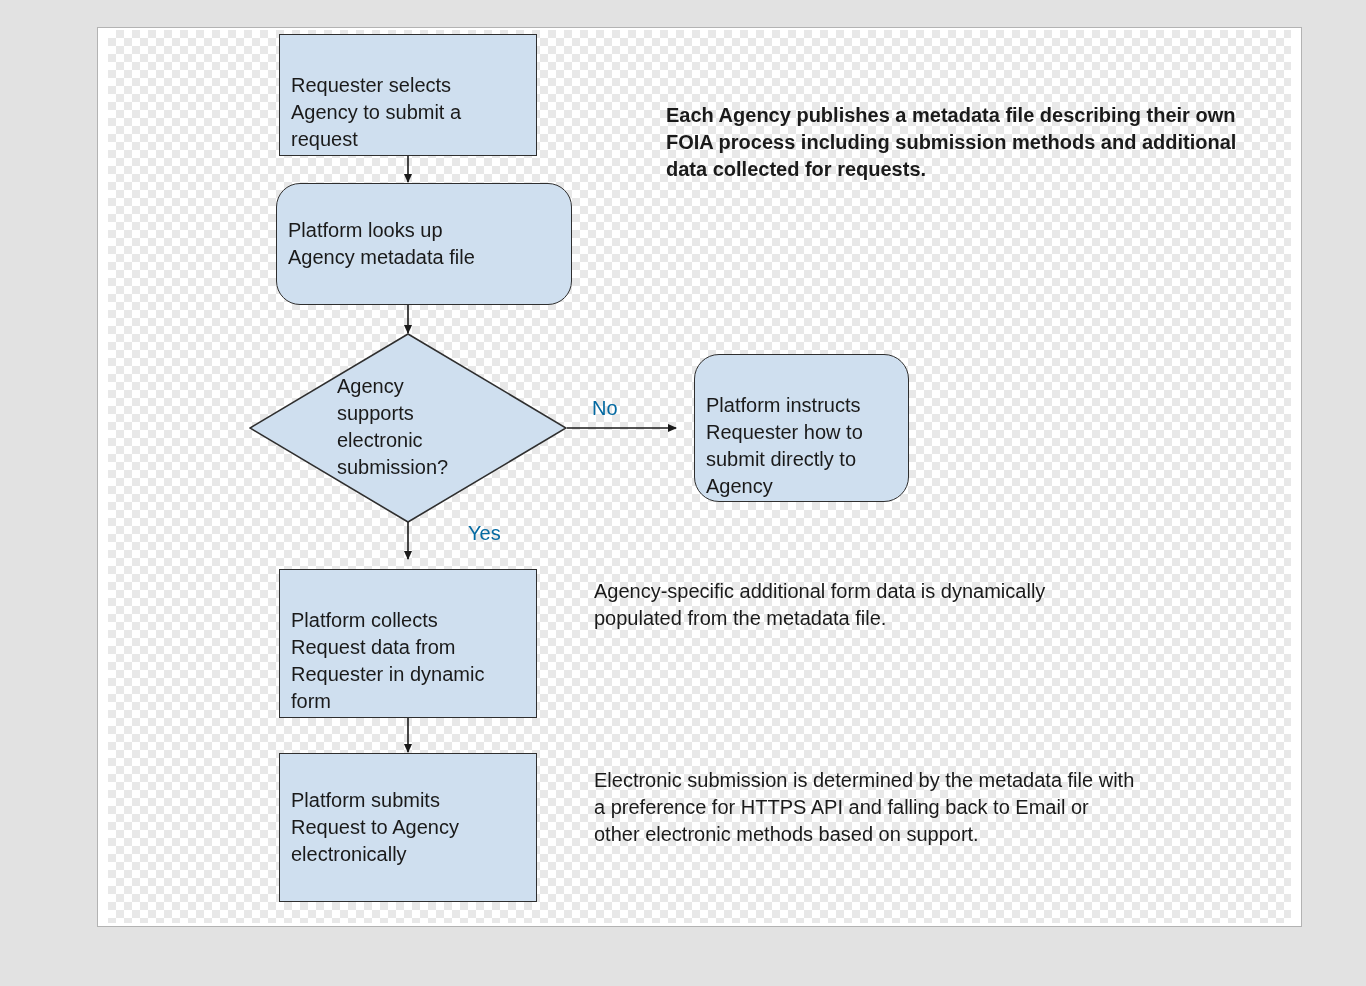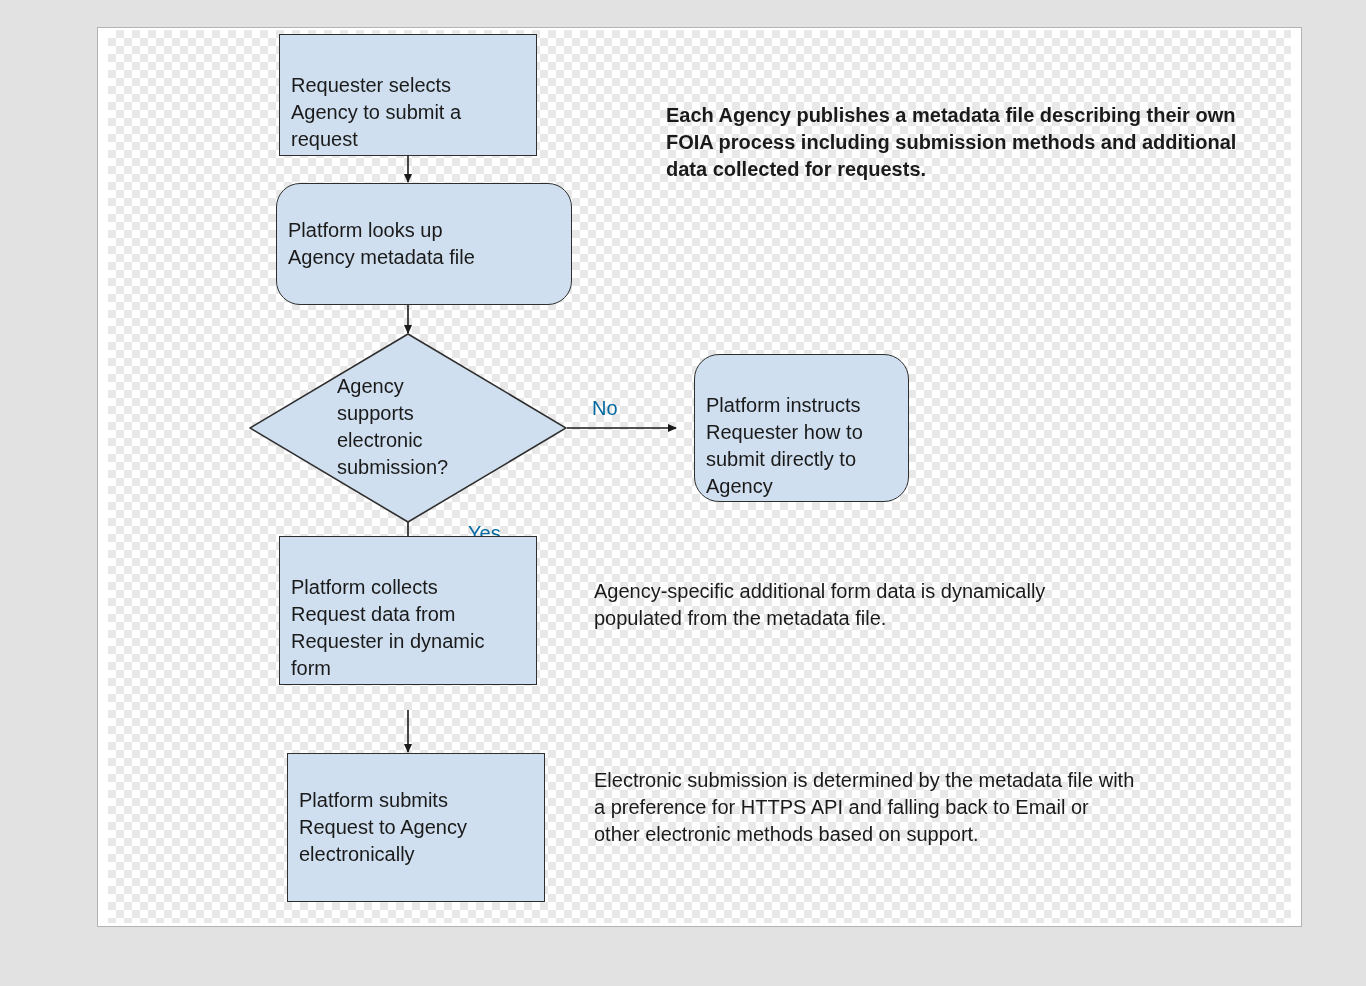--- a/index.html
+++ b/index.html
@@ -147,28 +147,28 @@
 
   <div class="edge-label" style="left:438px; top:520px;margin-left:30px;">Yes</div>
 
   <div class="node" style="left:694px; top:354px; width:215px; height:148px;border-radius:25px;">
     <span>Platform instructs
 Requester how to
 submit directly to
 Agency</span>
   </div>
 
-  <div class="node" style="left:279px; top:536px; width:258px; height:149px;">
+  <div class="node" style="left:279px; top:569px; width:258px; height:149px;">
     <span>Platform collects
 Request data from
 Requester in dynamic
 form</span>
   </div>
 
-  <div class="node" style="left:279px; top:753px; width:258px; height:149px; display:flex; align-items:center;margin-left:8px;">
+  <div class="node" style="left:279px; top:753px; width:258px; height:149px; display:flex; align-items:center;">
     <span>Platform submits
 Request to Agency
 electronically</span>
   </div>
 
   <div class="note" style="left:666px; top:102px; width:630px;font-weight:bold;">Each Agency publishes a metadata file describing their own
 FOIA process including submission methods and additional
 data collected for requests.</div>
 
   <div class="note" style="left:594px; top:767px; width:650px;">Electronic submission is determined by the metadata file with

